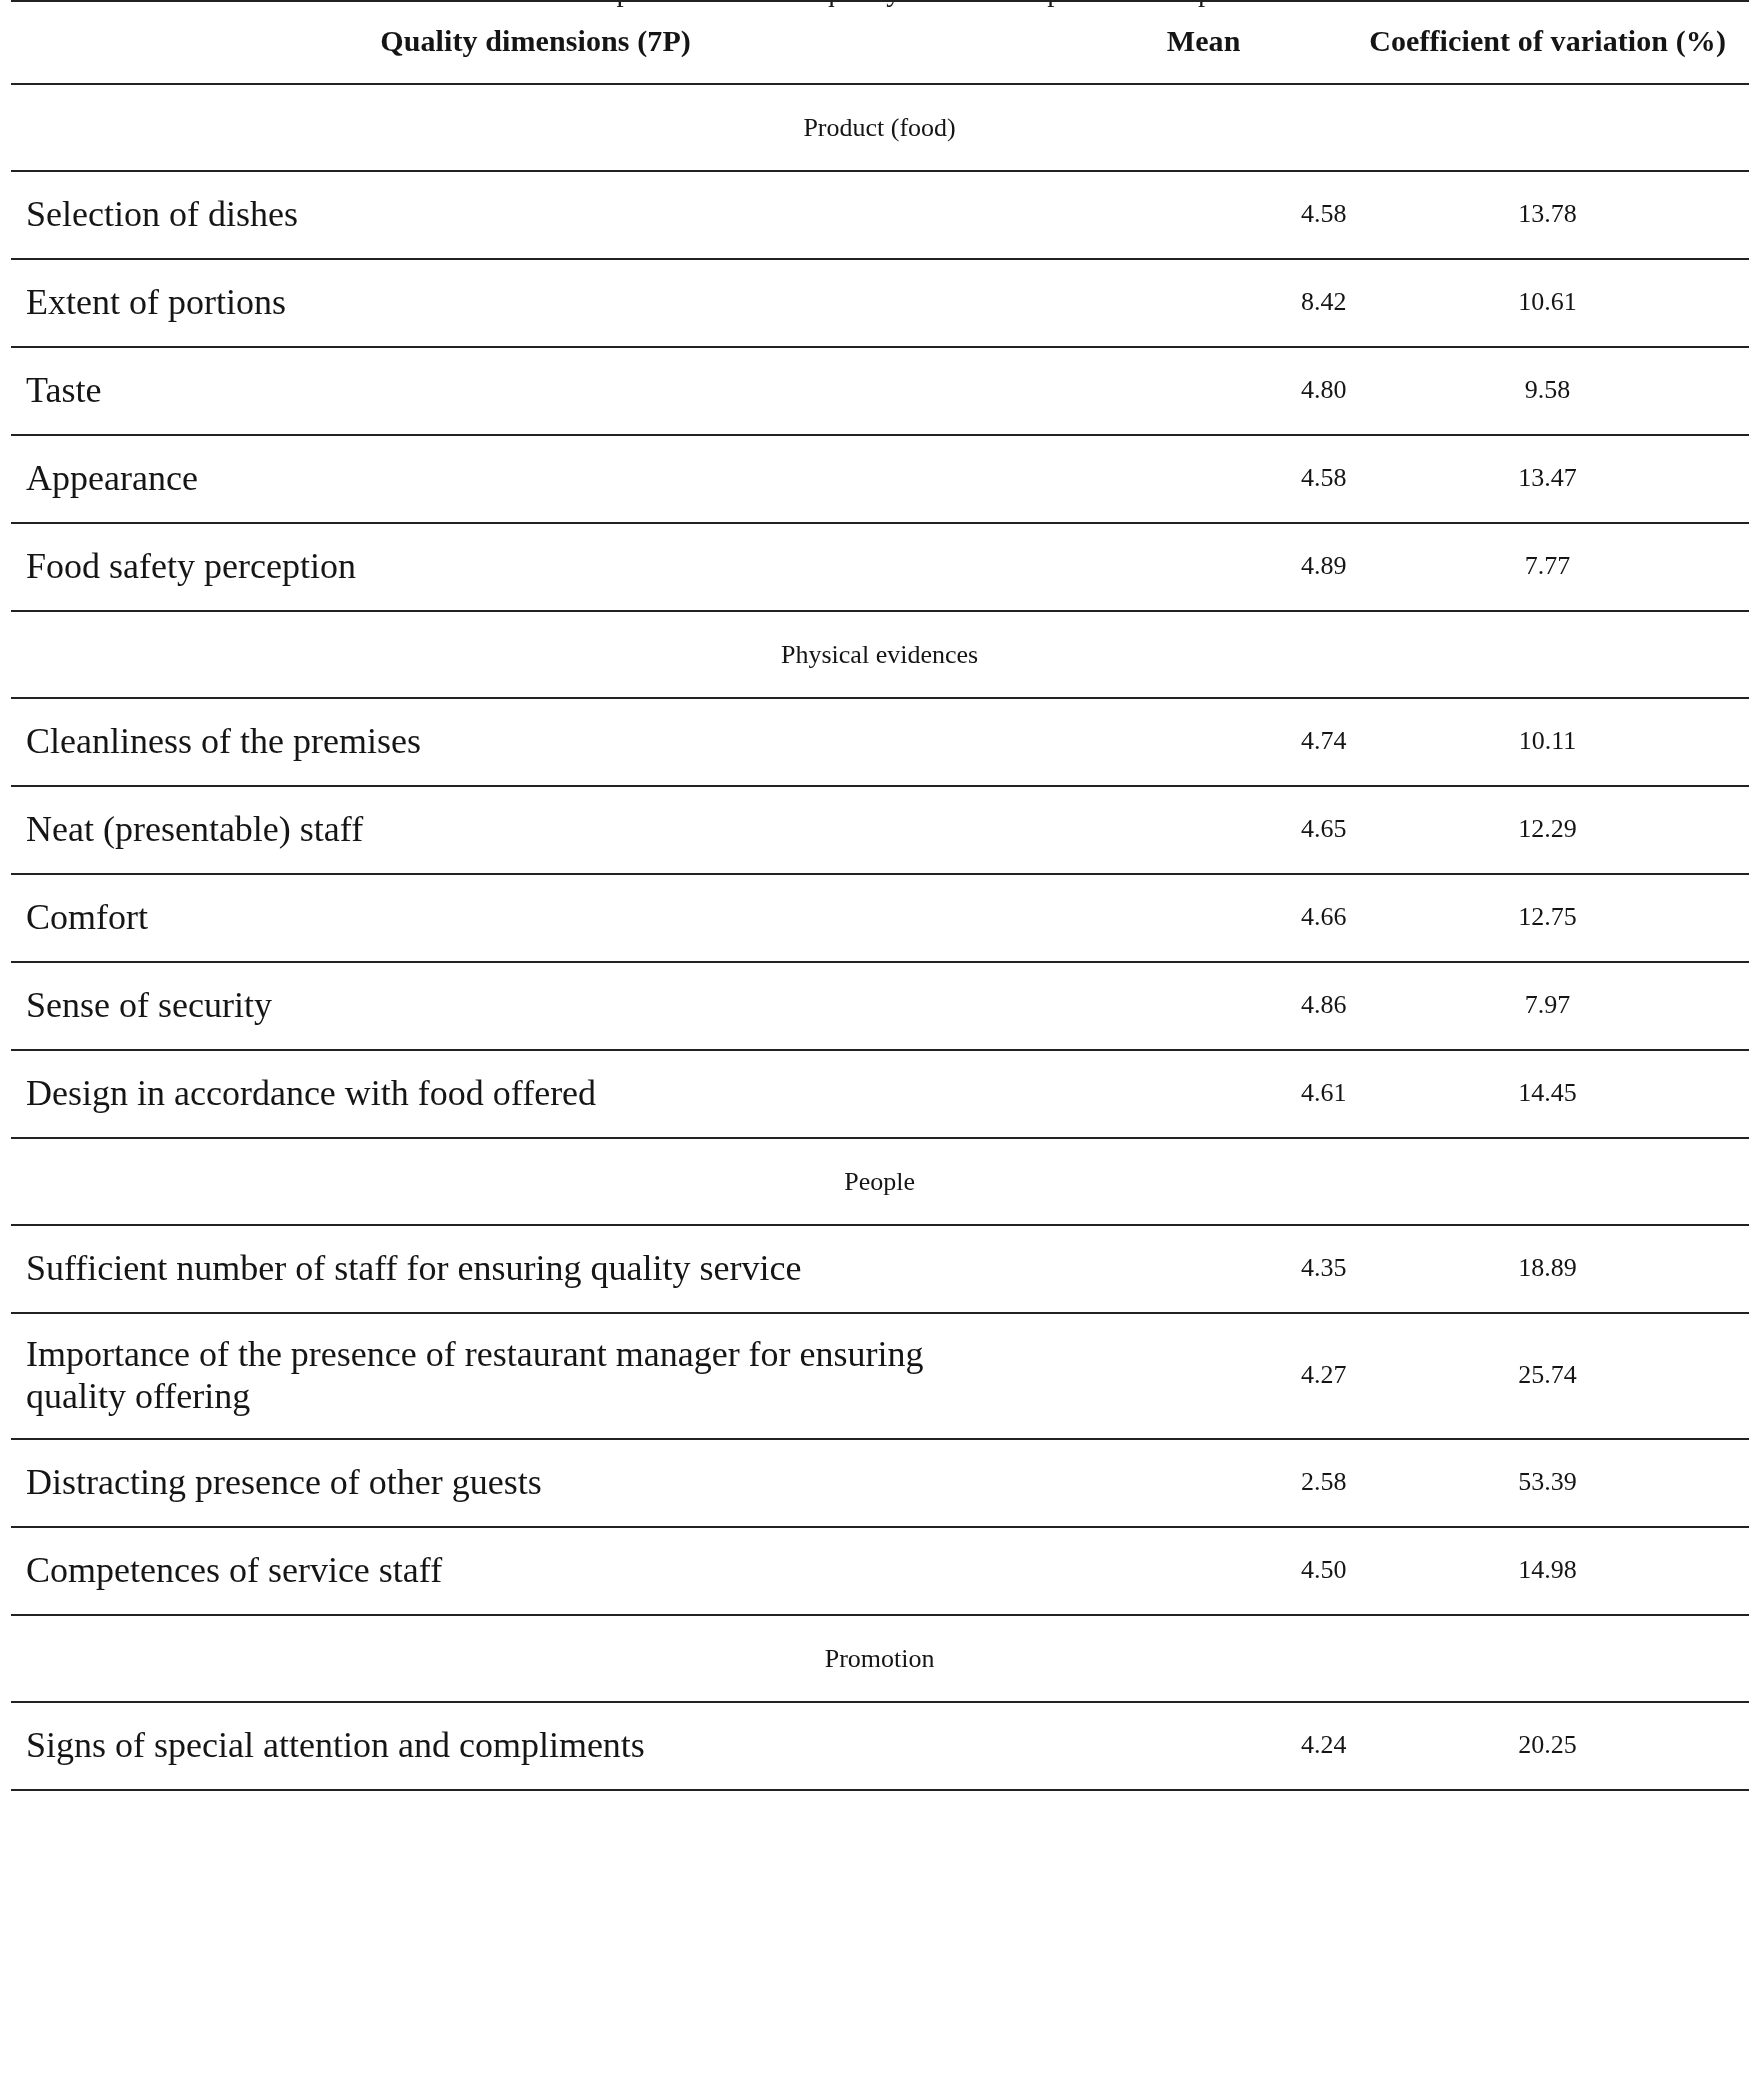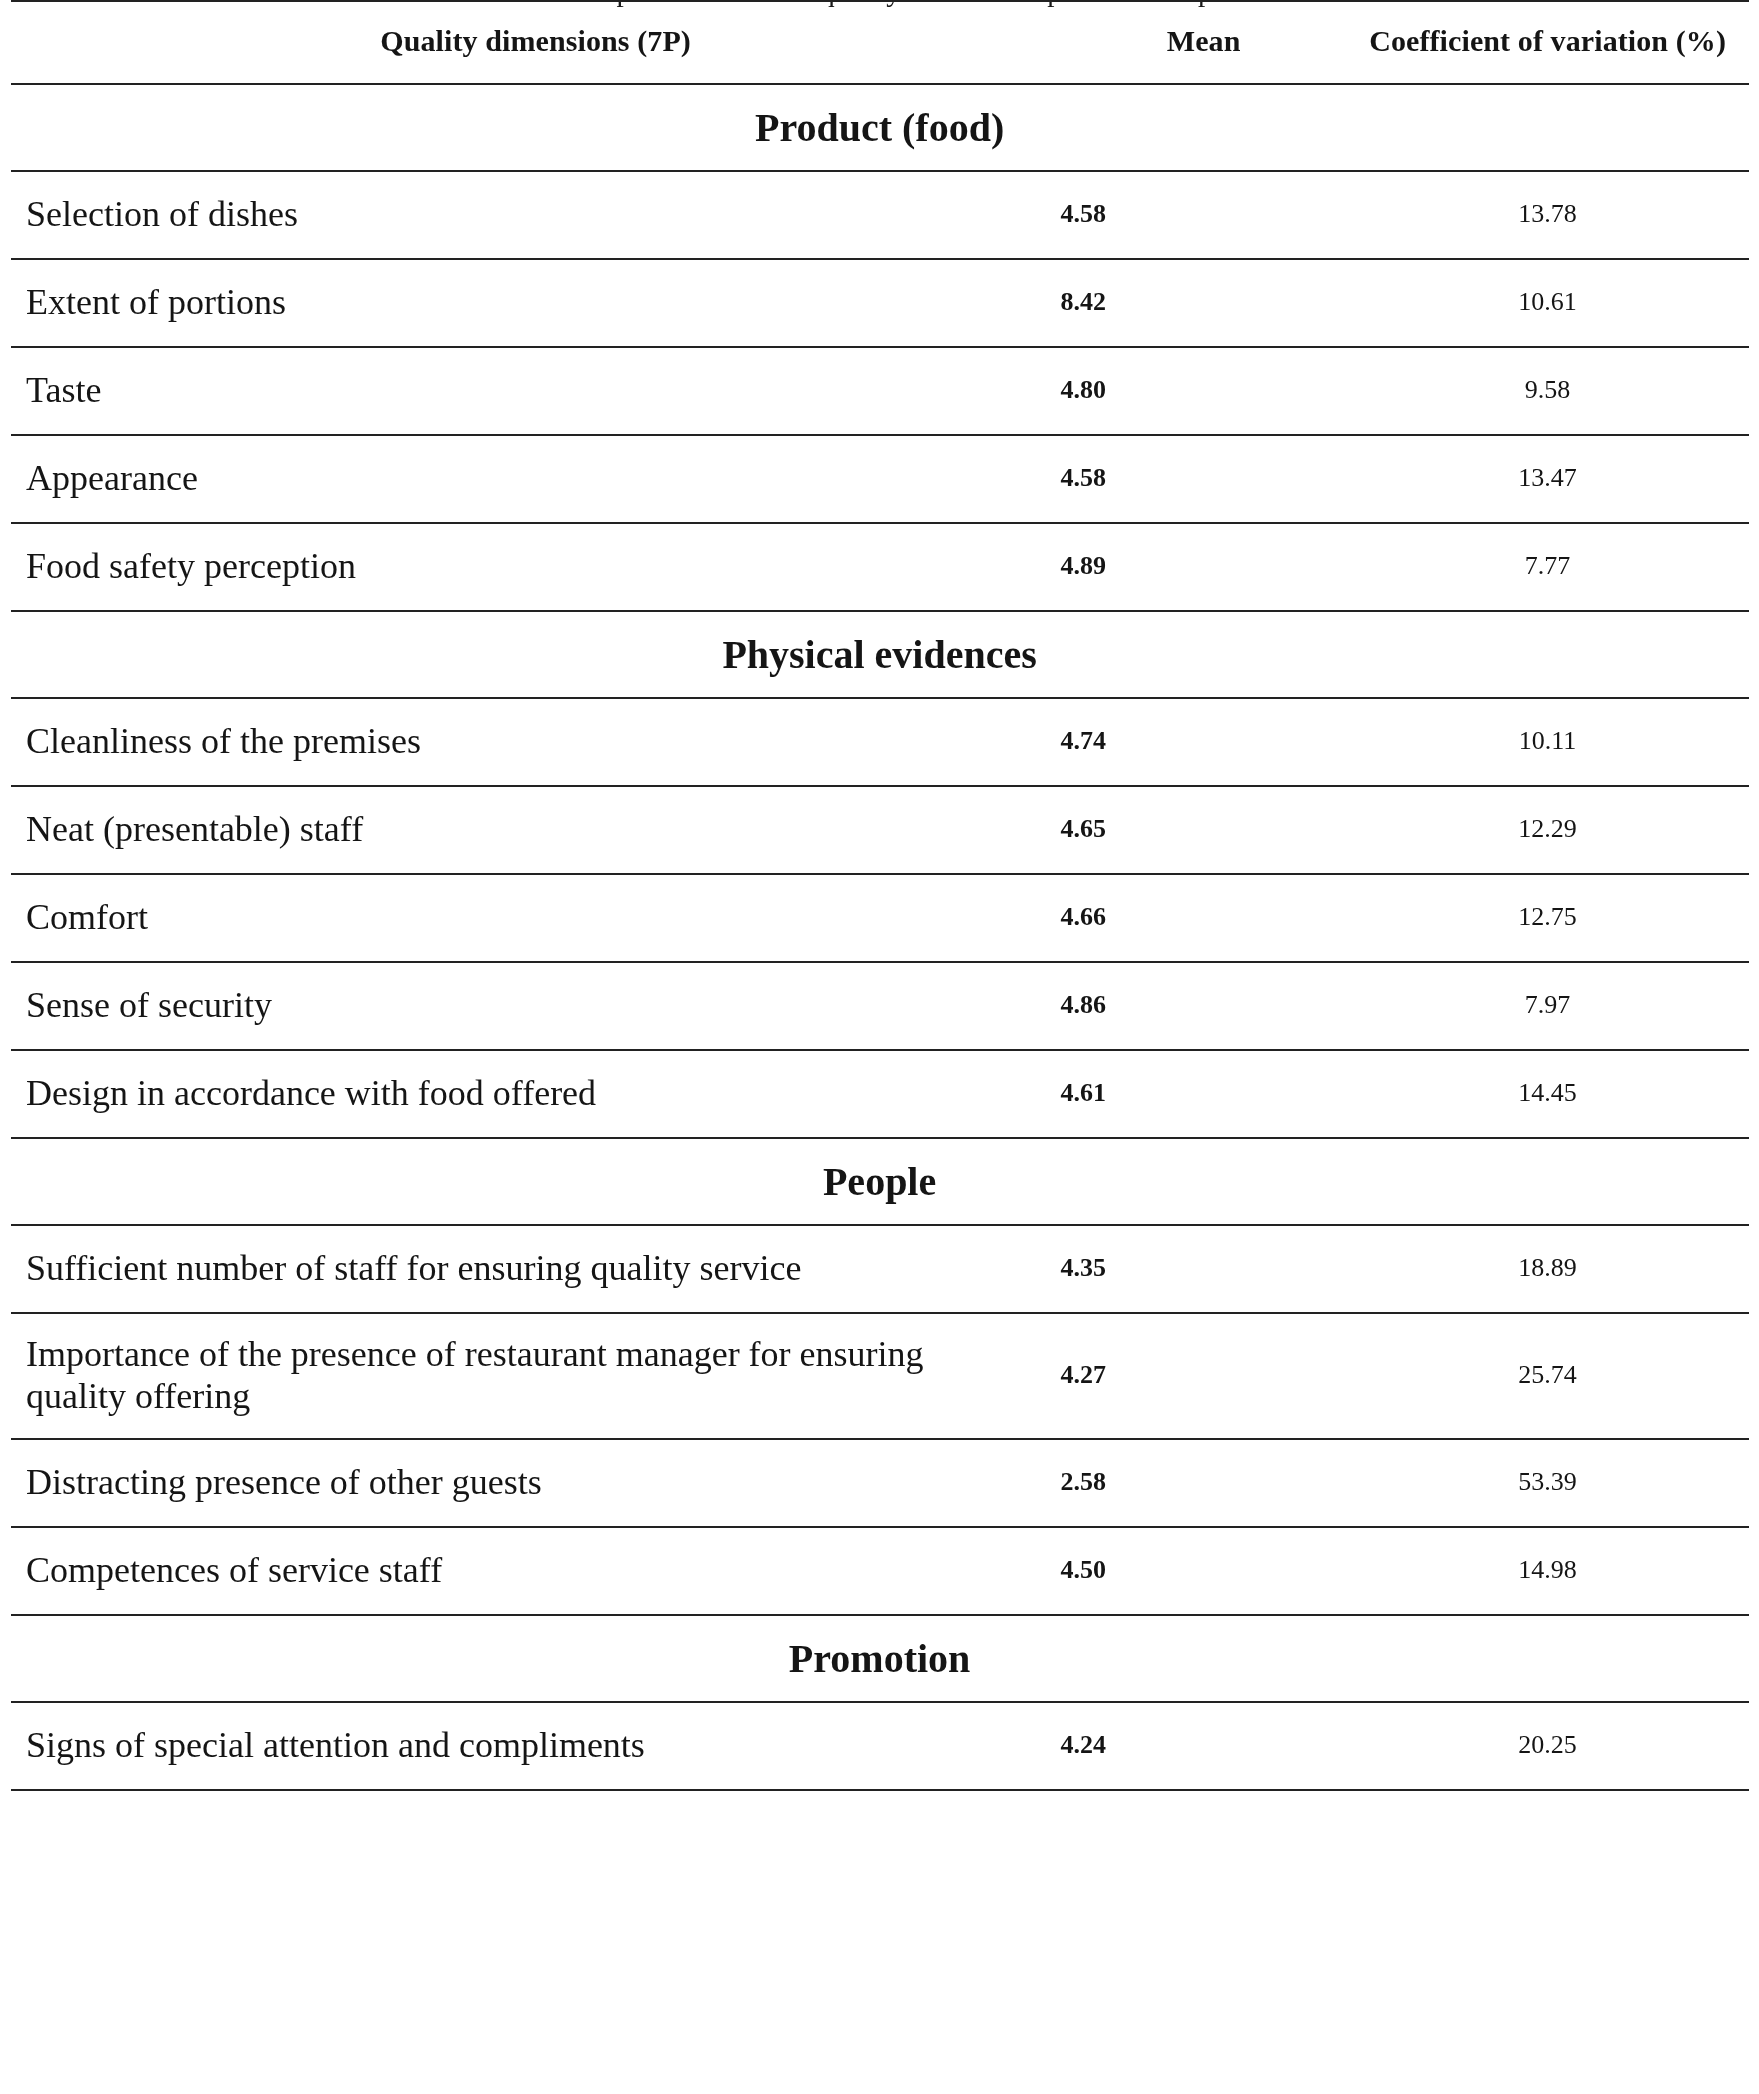--- a/index.html
+++ b/index.html
@@ -62,42 +62,41 @@
     vertical-align: middle;
     letter-spacing: 0.1px;
   }
   .head-row th.h-dim  { text-align: center; }
   .head-row th.h-mean { text-align: center; }
   .head-row th.h-cv   { text-align: center; }
 
   .section-row td {
     padding: 25px 0 25px 0;
     text-align: center;
-    font-weight: bold;
-    font-size: 40px;
+    font-weight: normal;
+    font-size: 26px;
     line-height: 35px;
   }
 
   .data-row td {
     padding: 23px 0 25px 0;
     font-size: 36px;
     line-height: 38px;
     vertical-align: middle;
   }
   .data-row td.d-dim {
     text-align: left;
     padding-left: 15.4px;
     padding-right: 29px;
   }
   .data-row td.d-mean {
-    text-align: left;
+    text-align: right;
     font-size: 26px;
     font-variant-numeric: oldstyle-nums;
     font-feature-settings: "onum" 1;
-    font-weight: bold;
   }
   .data-row td.d-cv {
     text-align: center;
     font-size: 26px;
     font-variant-numeric: oldstyle-nums;
     font-feature-settings: "onum" 1;
   }
   .data-row.two-line td.d-dim {
     line-height: 42px;
     padding-top: 19px;

